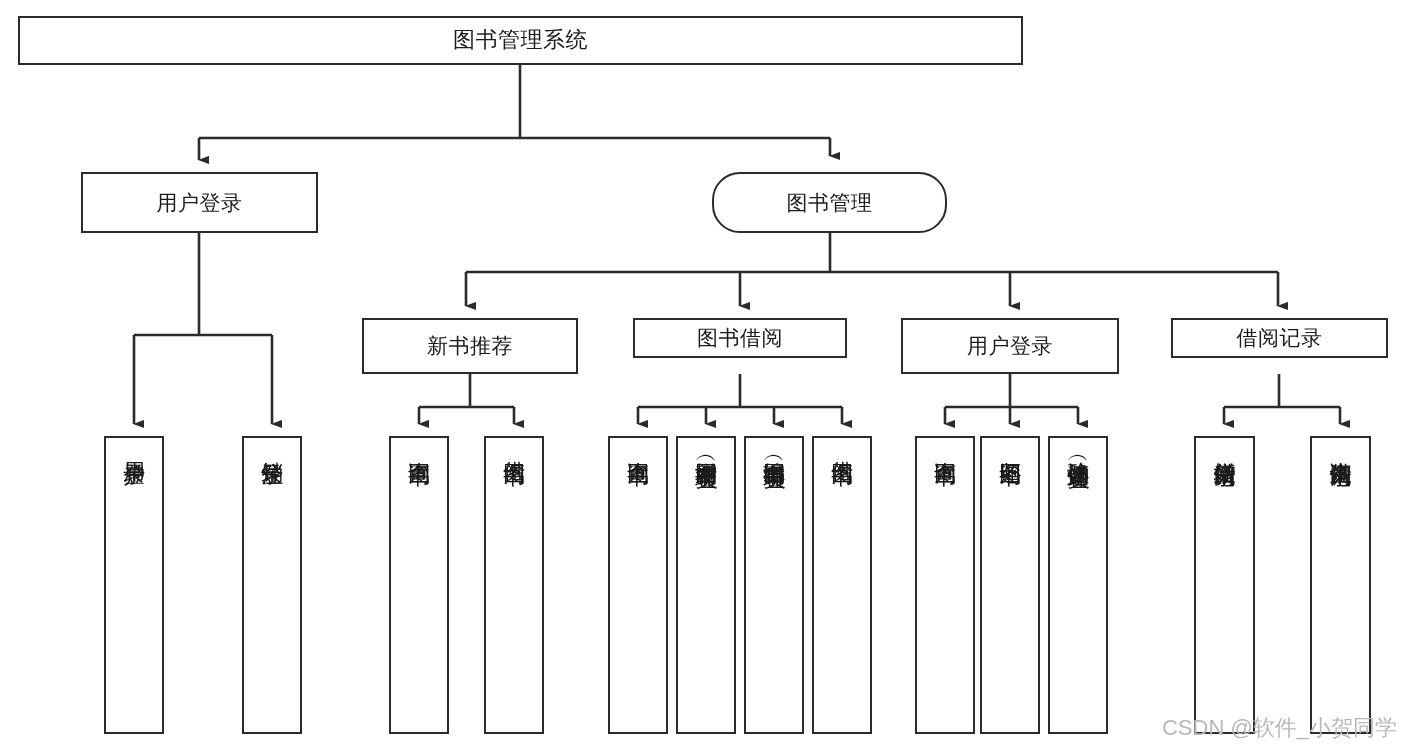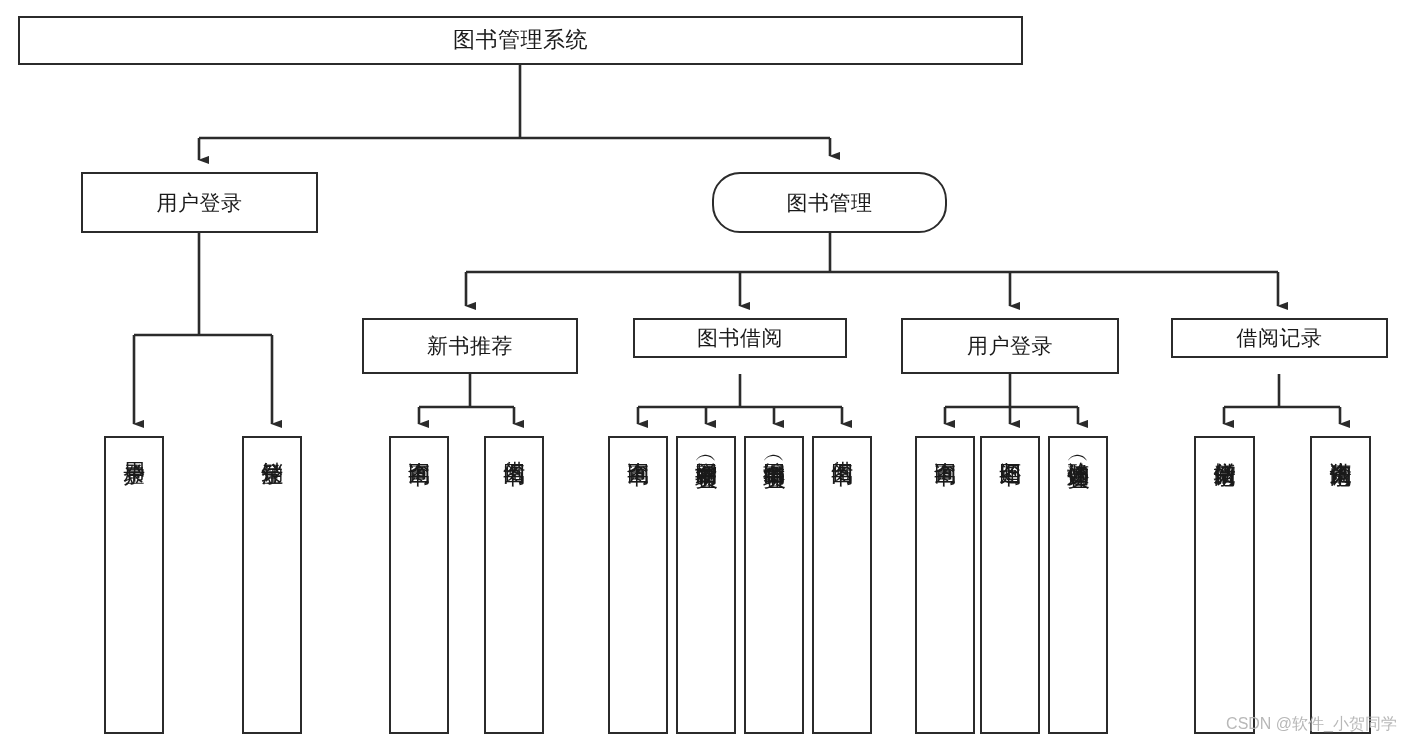--- a/index.html
+++ b/index.html
@@ -55,22 +55,22 @@
     text-orientation: upright;
     font-size: 22px;
     line-height: 1.02;
     letter-spacing: 1px;
     margin: 0 auto;
   }
   #title-node .lbl { font-size: 22px; }
   .watermark {
     position: absolute;
     right: 8px;
-    bottom: 12px;
-    font-size: 16px;
+    bottom: 4px;
+    font-size: 22px;
     color: #b8b8b8;
     white-space: nowrap;
     z-index: 5;
     font-family: "Liberation Sans", "DejaVu Sans", sans-serif;
   }
 </style>
 </head>
 <body>
 
 <div id="canvas">

